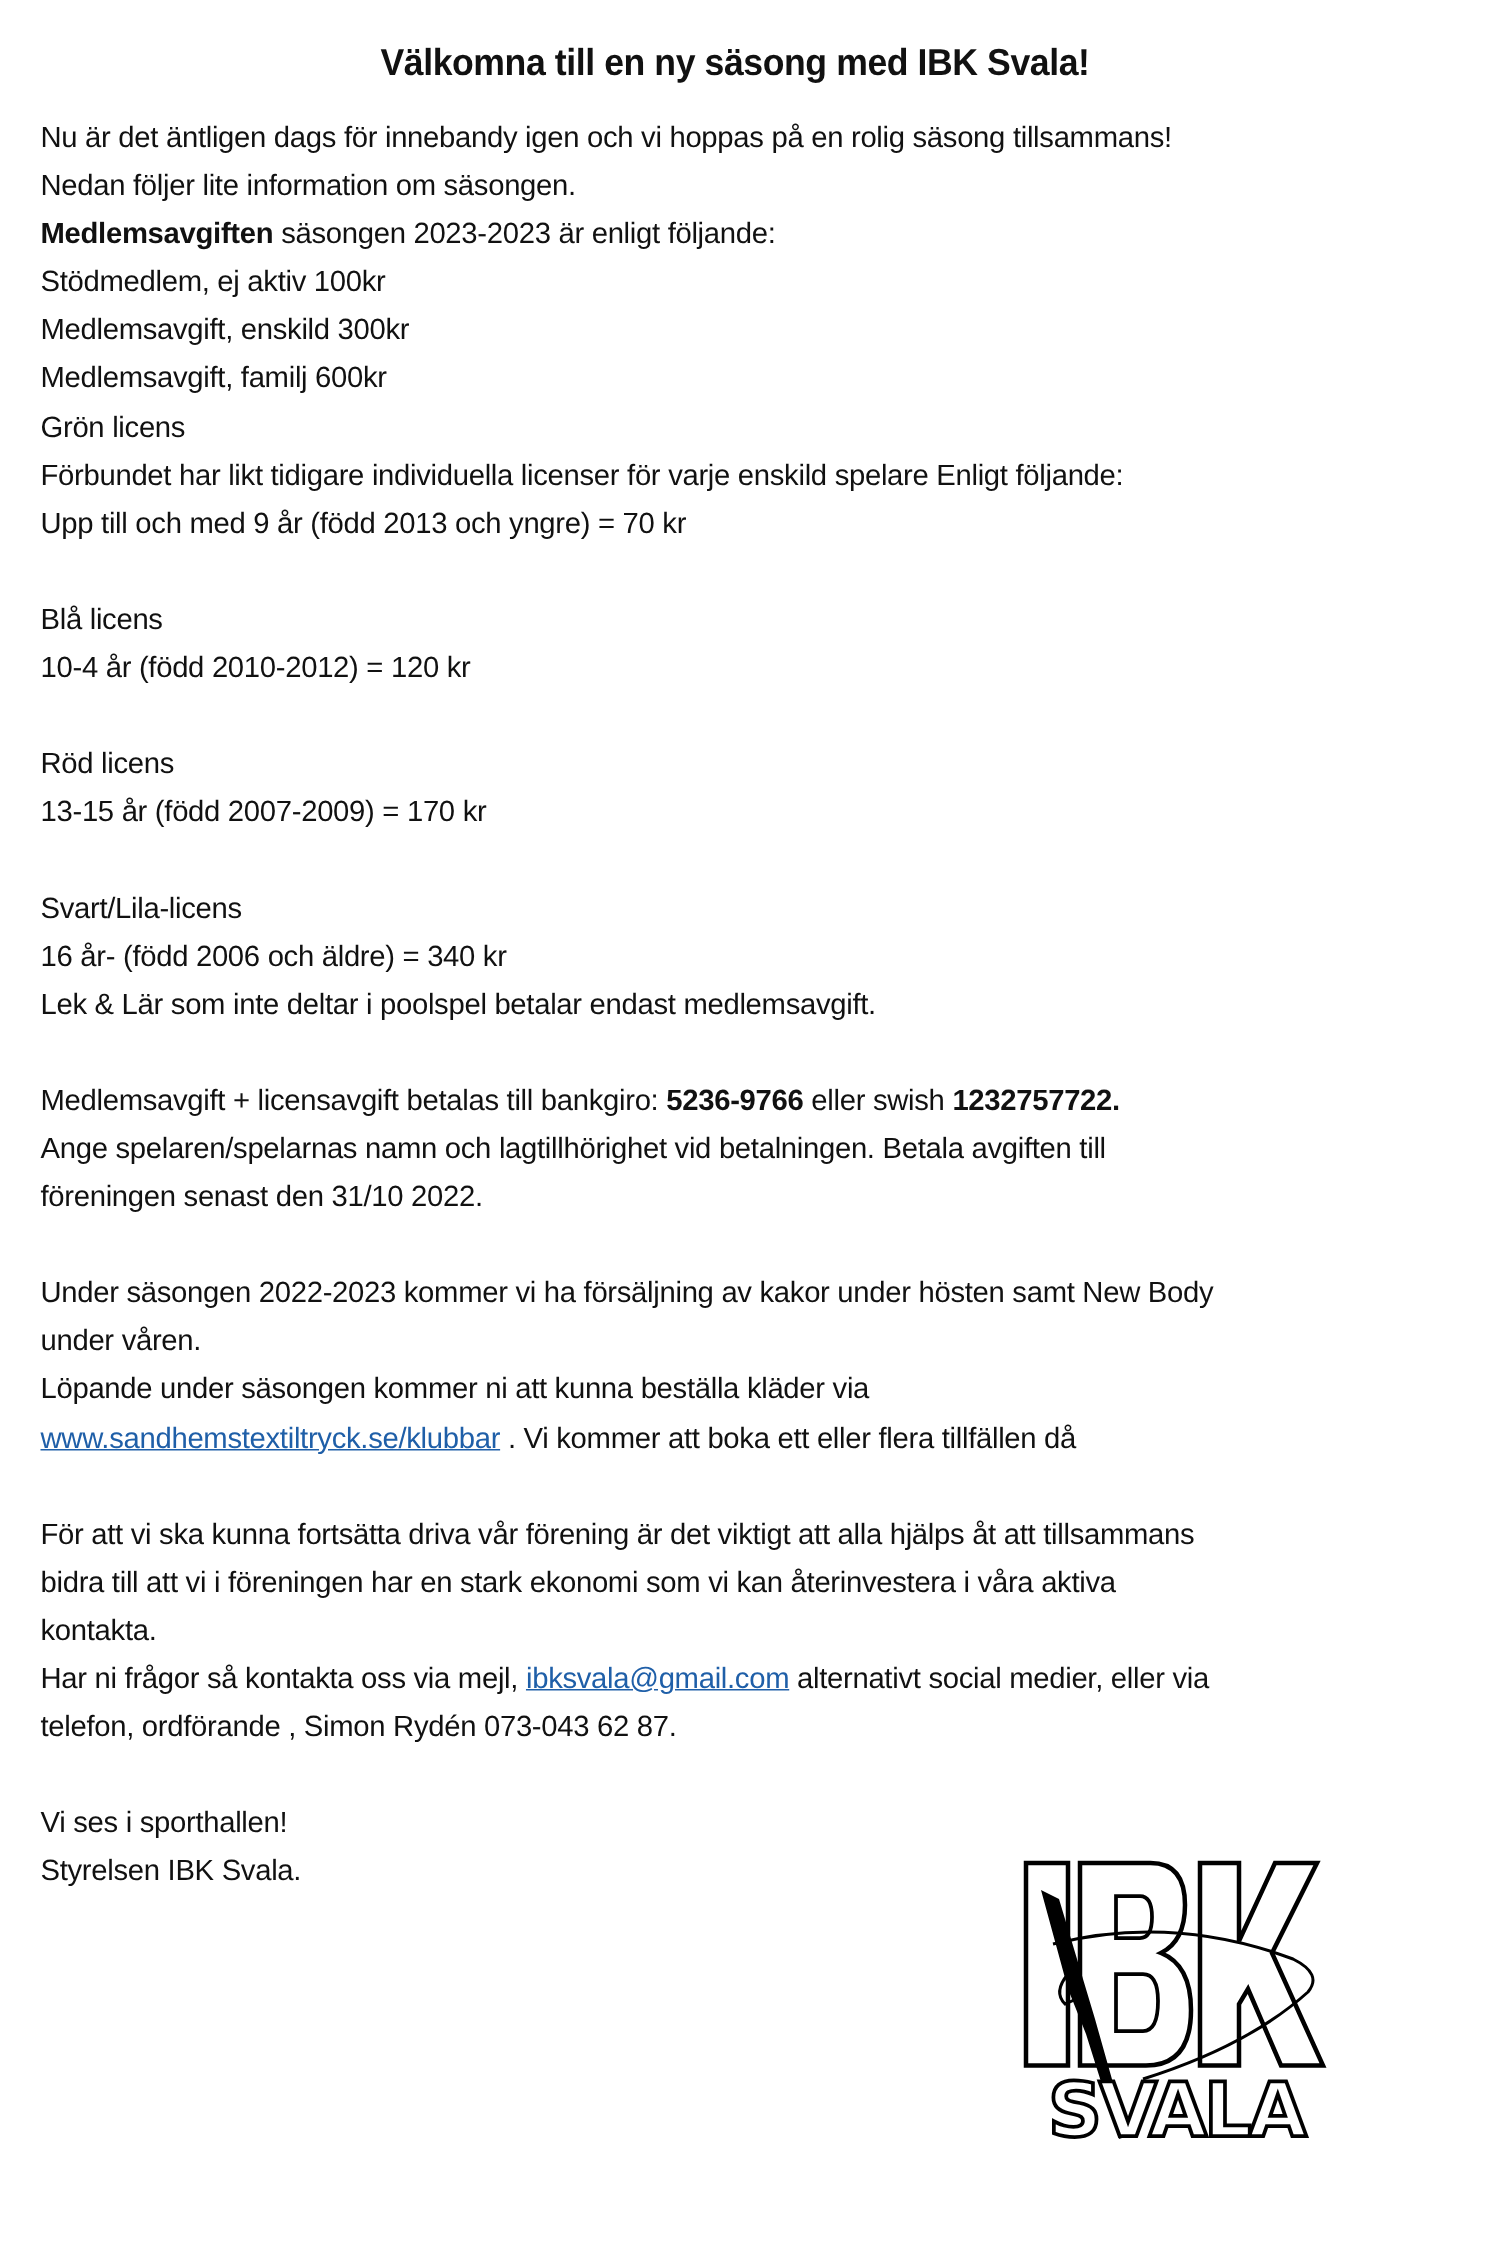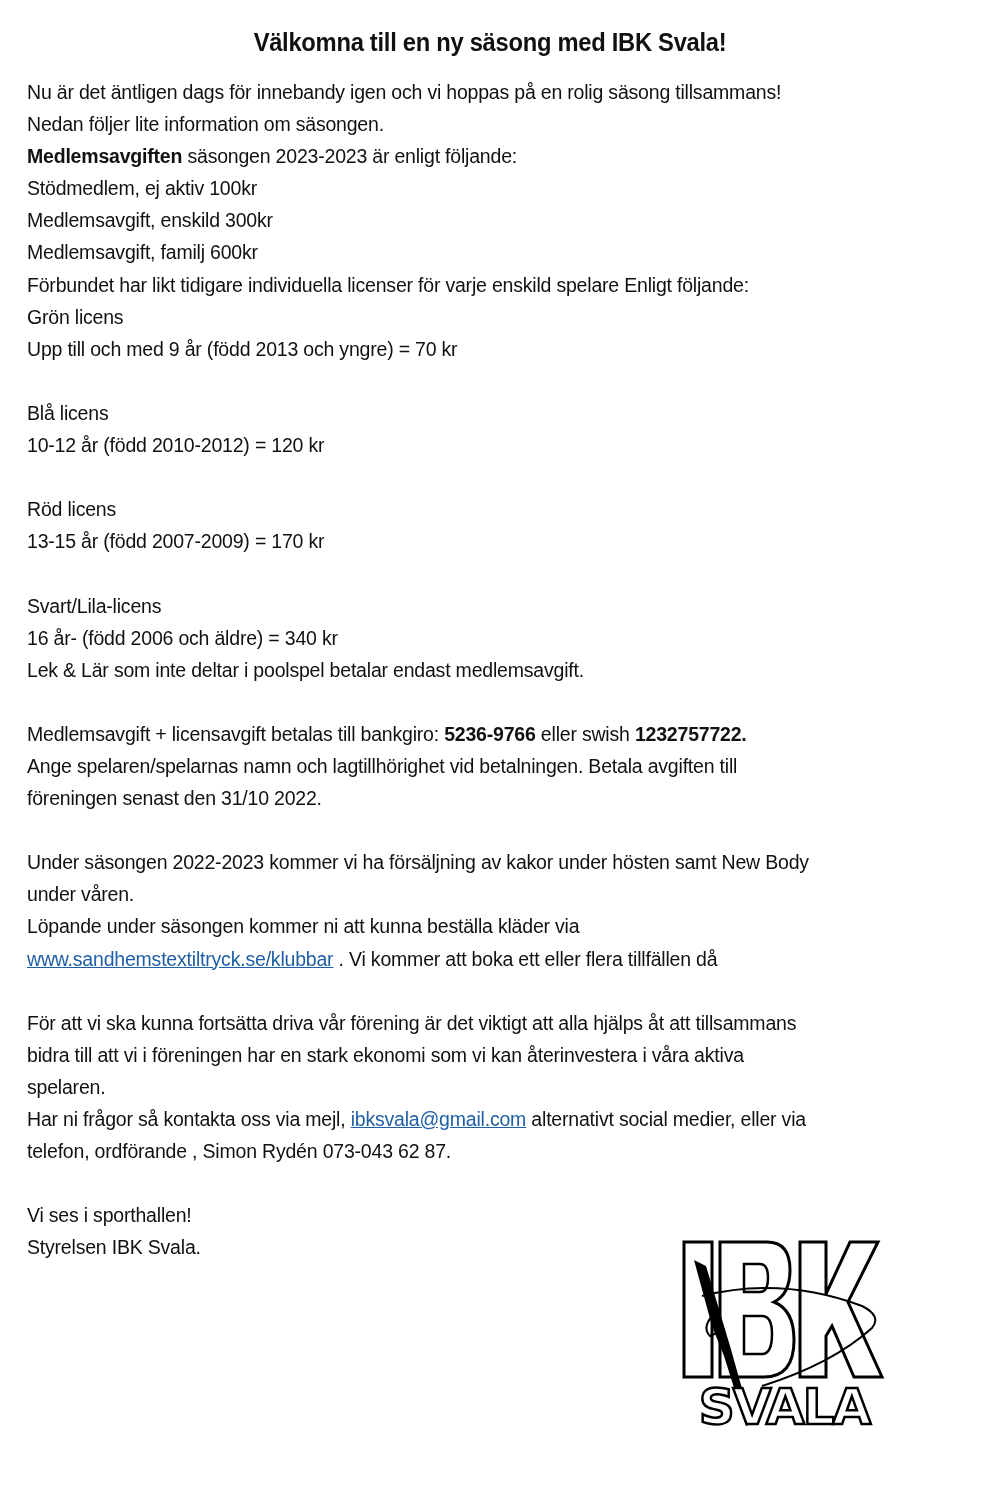--- a/index.html
+++ b/index.html
@@ -74,26 +74,26 @@
   <div class="body-text">
 
     <span class="line">Nu är det äntligen dags för innebandy igen och vi hoppas på en rolig säsong tillsammans!</span>
     <span class="line">Nedan följer lite information om säsongen.</span>
 
     <span class="line"><span class="b">Medlemsavgiften</span><span> säsongen 2023-2023 är enligt följande:</span></span>
     <span class="line">Stödmedlem, ej aktiv 100kr</span>
     <span class="line">Medlemsavgift, enskild 300kr</span>
     <span class="line">Medlemsavgift, familj 600kr</span>
 
+    <span class="line">Grön licens</span>
     <span class="line">Förbundet har likt tidigare individuella licenser för varje enskild spelare Enligt följande:</span>
-    <span class="line">Grön licens</span>
     <span class="line">Upp till och med 9 år (född 2013 och yngre) = 70 kr</span>
     <span class="blank"></span>
     <span class="line">Blå licens</span>
-    <span class="line">10-12 år (född 2010-2012) = 120 kr</span>
+    <span class="line">10-4 år (född 2010-2012) = 120 kr</span>
     <span class="blank"></span>
     <span class="line">Röd licens</span>
     <span class="line">13-15 år (född 2007-2009) = 170 kr</span>
     <span class="blank"></span>
     <span class="line">Svart/Lila-licens</span>
     <span class="line">16 år- (född 2006 och äldre) = 340 kr</span>
     <span class="line">Lek &amp; Lär som inte deltar i poolspel betalar endast medlemsavgift.</span>
     <span class="blank"></span>
 
     <span class="line"><span>Medlemsavgift + licensavgift betalas till bankgiro: </span><span class="b">5236-9766</span><span> eller swish </span><span class="b">1232757722.</span></span>
@@ -102,21 +102,21 @@
     <span class="blank"></span>
 
     <span class="line">Under säsongen 2022-2023 kommer vi ha försäljning av kakor under hösten samt New Body</span>
     <span class="line">under våren.</span>
     <span class="line">Löpande under säsongen kommer ni att kunna beställa kläder via</span>
     <span class="line"><a class="link" href="#">www.sandhemstextiltryck.se/klubbar</a><span> . Vi kommer att boka ett eller flera tillfällen då</span></span>
     <span class="blank"></span>
 
     <span class="line">För att vi ska kunna fortsätta driva vår förening är det viktigt att alla hjälps åt att tillsammans</span>
     <span class="line">bidra till att vi i föreningen har en stark ekonomi som vi kan återinvestera i våra aktiva</span>
-    <span class="line">spelaren.</span>
+    <span class="line">kontakta.</span>
 
     <span class="line"><span>Har ni frågor så kontakta oss via mejl, </span><a class="link" href="#">ibksvala@gmail.com</a><span> alternativt social medier, eller via</span></span>
     <span class="line">telefon, ordförande , Simon Rydén 073-043 62 87.</span>
     <span class="blank"></span>
 
     <span class="line">Vi ses i sporthallen!</span>
     <span class="line">Styrelsen IBK Svala.</span>
   </div>
 
   <svg class="logo" viewBox="0 0 230 195" xmlns="http://www.w3.org/2000/svg">

